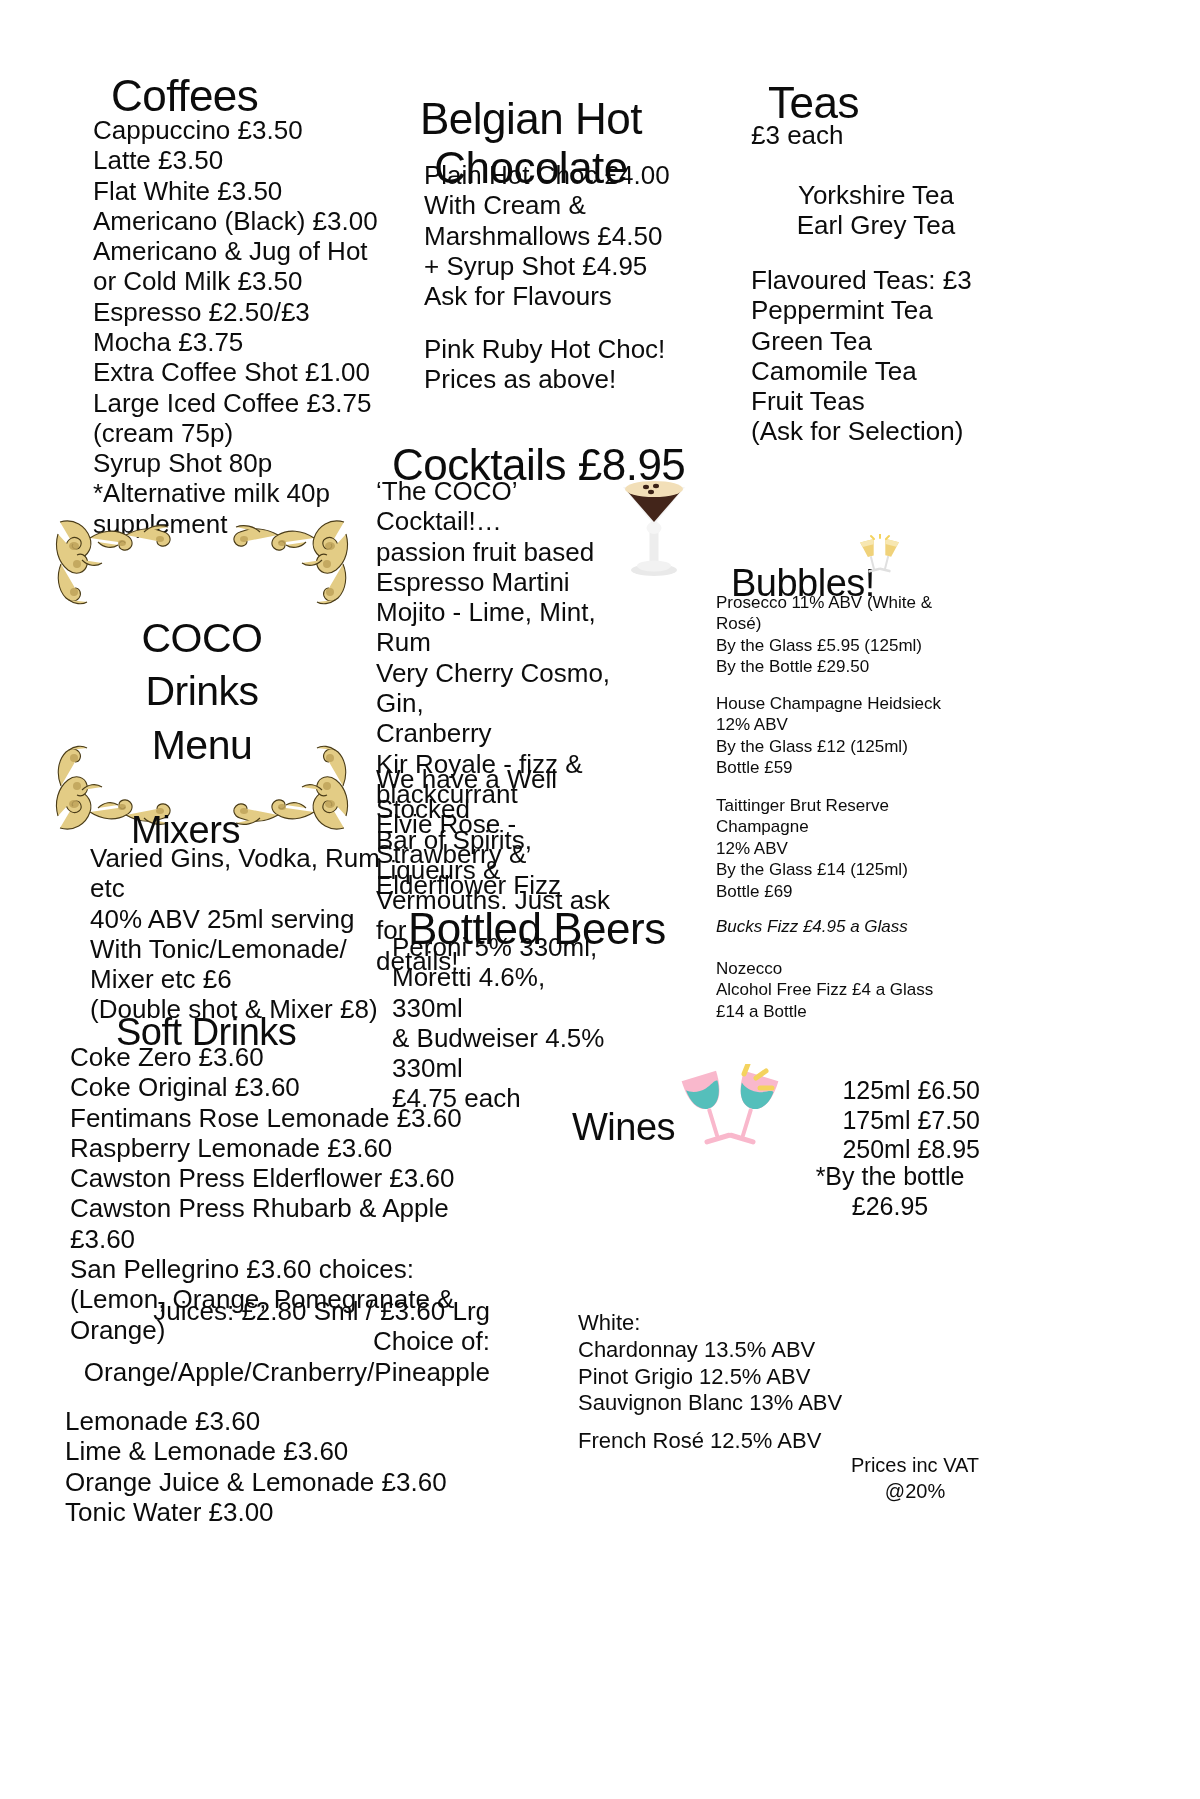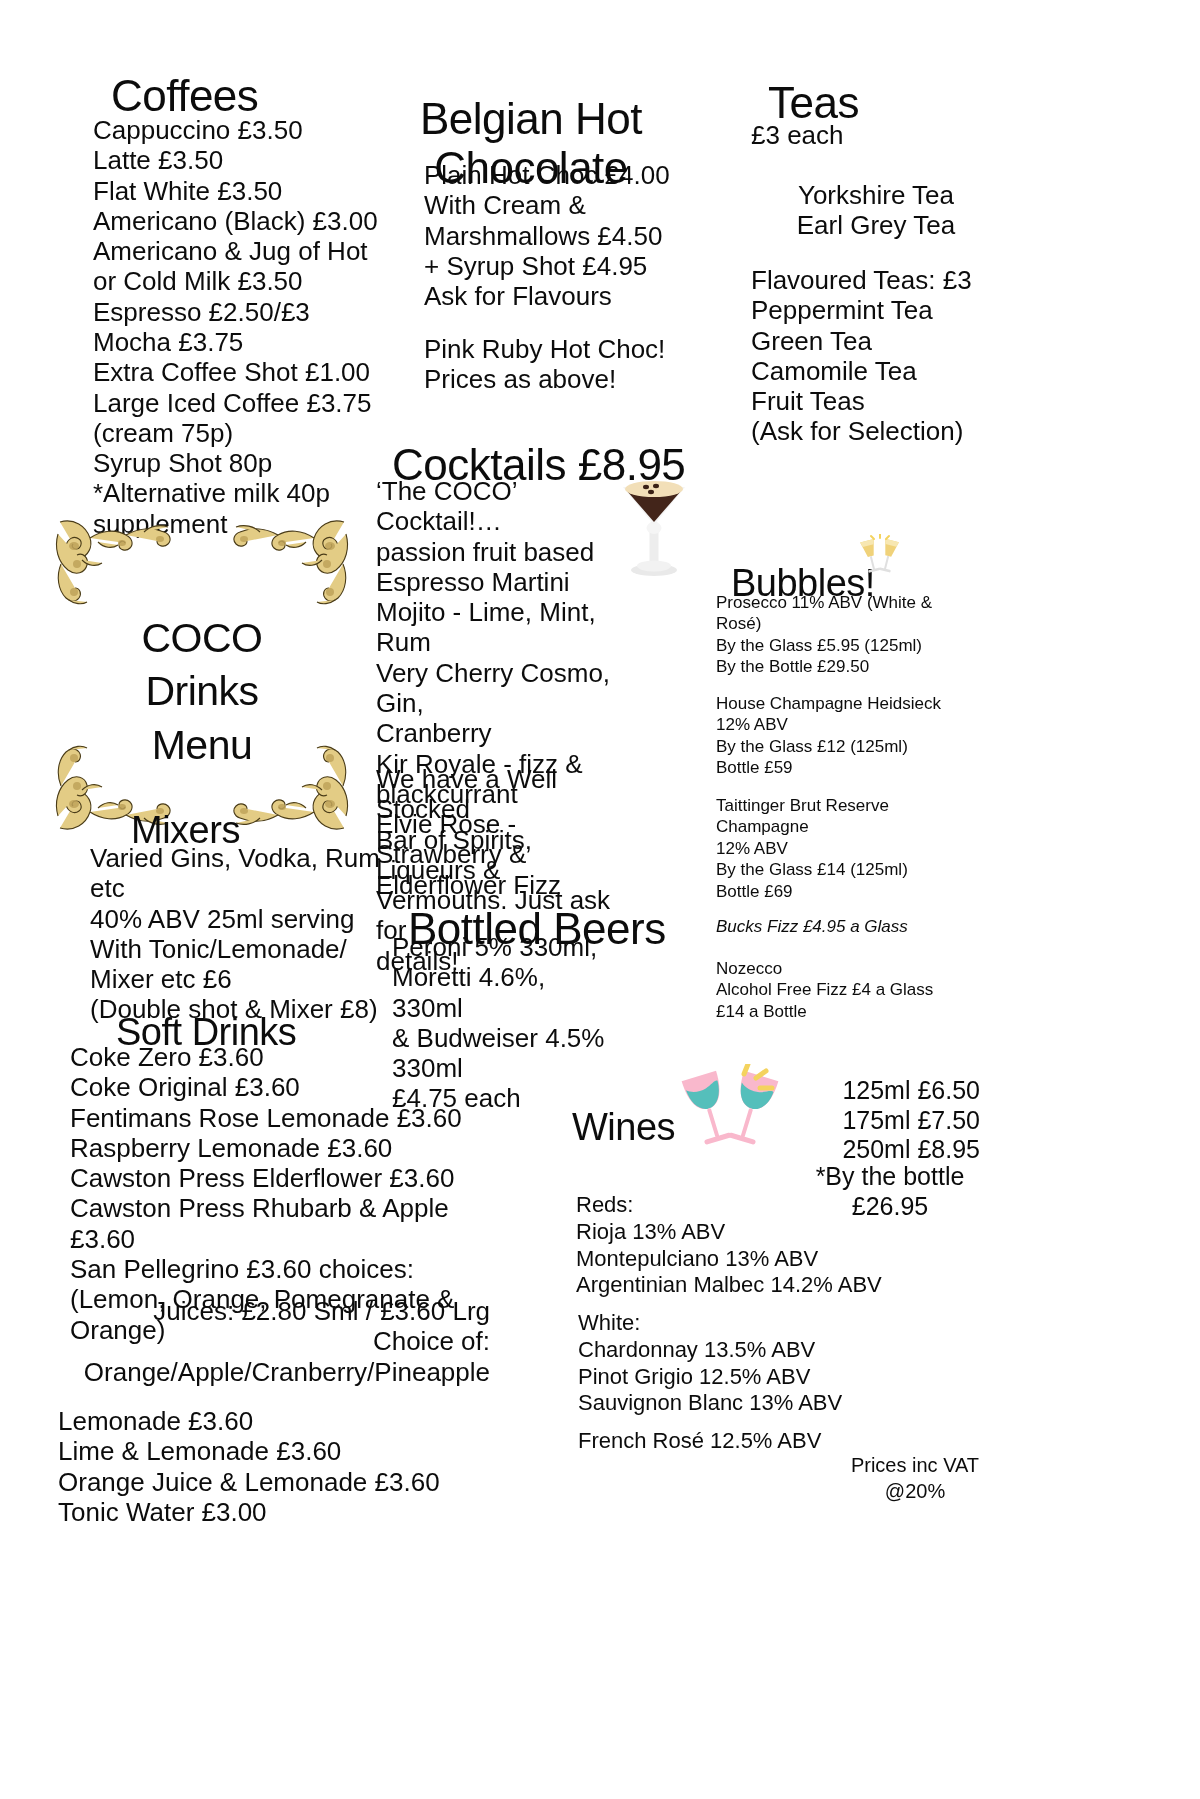--- a/index.html
+++ b/index.html
@@ -197,21 +197,21 @@
 Cawston Press Elderflower £3.60
 Cawston Press Rhubarb &amp; Apple £3.60
 San Pellegrino £3.60 choices:
 (Lemon, Orange, Pomegranate &amp;
 Orange)</div>
 
   <div class="lines blk" style="left:70px; top:1296px; width:420px;text-align:right;">Juices: £2.80 Sml / £3.60 Lrg
 Choice of:
 Orange/Apple/Cranberry/Pineapple</div>
 
-  <div class="lines blk" style="left:58px; top:1406px; width:420px;">Lemonade £3.60
+  <div class="lines blk" style="left:65px; top:1406px; width:420px;">Lemonade £3.60
 Lime &amp; Lemonade £3.60
 Orange Juice &amp; Lemonade £3.60
 Tonic Water £3.00</div>
 
   <h1 class="sec h-md blk ctr" style="left:400px; top:78px; width:230px;">Belgian Hot
 Chocolate</h1>
 
   <div class="lines blk" style="left:424px; top:160px; width:270px;">Plain Hot Choc £4.00
 With Cream &amp;
 Marshmallows £4.50
@@ -340,24 +340,20 @@
     </g>
   </svg>
 
   <div class="lines-sm blk rt" style="left:790px; top:1076px; width:190px;">125ml £6.50
 175ml £7.50
 250ml £8.95</div>
 
   <div class="lines-sm blk ctr" style="left:800px; top:1162px; width:180px;">*By the bottle
 £26.95</div>
 
-  <div class="mid blk" style="left:576px; top:1192px; width:330px;">Reds:
-Rioja 13% ABV
-Montepulciano 13% ABV
-Argentinian Malbec 14.2% ABV</div>
 
   <div class="mid blk" style="left:578px; top:1310px; width:330px;">White:
 Chardonnay 13.5% ABV
 Pinot Grigio 12.5% ABV
 Sauvignon Blanc 13% ABV</div>
 
   <div class="mid blk" style="left:578px; top:1428px; width:330px;">French Rosé 12.5% ABV</div>
 
   <div class="footer-note blk ctr" style="left:820px; top:1452px; width:190px;">Prices inc VAT
 @20%</div>

